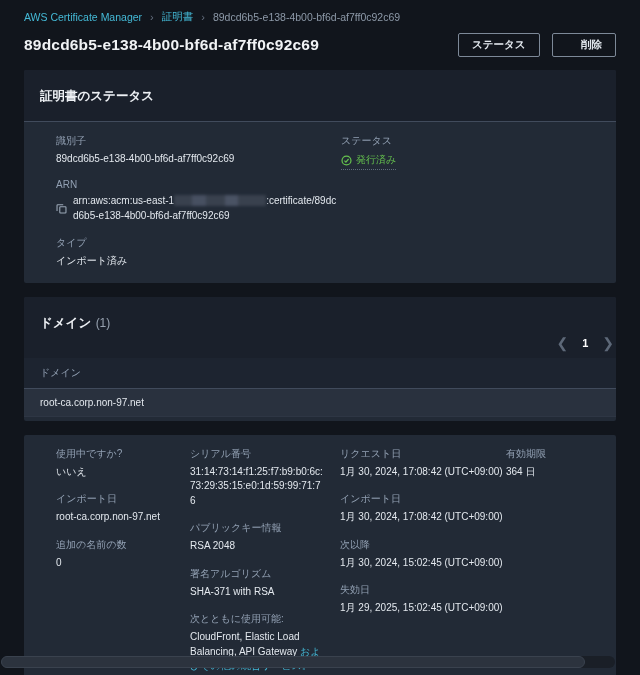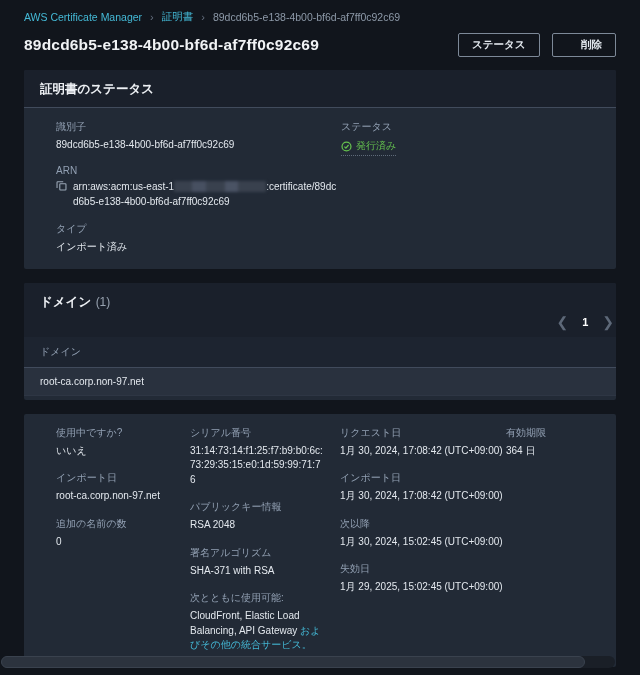--- a/index.html
+++ b/index.html
@@ -24,37 +24,37 @@
   .btn {
     background:transparent; border:1px solid #7d8998; border-radius:2px;
     color:#e5eaf0; font-size:10.5px; font-weight:bold; padding:4px 13px;
     font-family:inherit; cursor:pointer; line-height:1.3; white-space:nowrap;
   }
   .btn + .btn { margin-left:8px;padding-left:28px; }
 
   
   .card { background:#222a36; border-radius:2px; margin-bottom:14px; overflow:hidden; }
   .card-header {
-    background:#1a202b; padding:9px 16px; border-bottom:1px solid #414b5c;
+    background:#1a202b; padding:16px 16px; border-bottom:1px solid #414b5c;
   }
   .card-title { font-size:12.5px; font-weight:bold; color:#eef1f5; display:inline; }
   .card-count { font-size:12px; color:#98a3b1; font-weight:normal; }
   .card-body { padding:12px 16px 14px 32px; }
 
   .field { margin-bottom:13px; }
   .field:last-child { margin-bottom:0; }
   .field-label { font-size:10px; color:#92a0b3; margin-bottom:4px; }
   .field-value { font-size:10px; color:#e3e8ee; line-height:1.45; }
 
   
   .status-grid { display:grid; grid-template-columns:285px 1fr; }
   .status-badge { display:inline-flex; align-items:center; gap:4px;
     border-bottom:1px dotted #5f6b7a; padding-bottom:2px; cursor:pointer; }
   .status-badge span { color:#65c24e; font-size:10px;text-align:right; }
-  .arn-line { display:flex; gap:6px; align-items:flex-start; }
+  .arn-line { display:flex; gap:6px; align-items:center; }
   .arn-text { max-width:340px; word-break:break-all; }
   .redacted { display:inline-block; width:92px; height:11px; vertical-align:-2px;
     background:linear-gradient(90deg,#39414e 0 20%,#475061 20% 35%,#39414e 35% 55%,#4a5364 55% 70%,#39414e 70%);
     filter:blur(1.6px); border-radius:1px; }
   .copy-icon { flex:0 0 auto; margin-top:0; cursor:pointer; }
 
   
   .pagination { display:flex; align-items:center; gap:14px; justify-content:flex-end;
     font-size:12px; color:#687486; padding:4px 2px 8px 0; }
   .pag-arrow { cursor:pointer; font-size:14px; line-height:1; color:#5d6878; }

